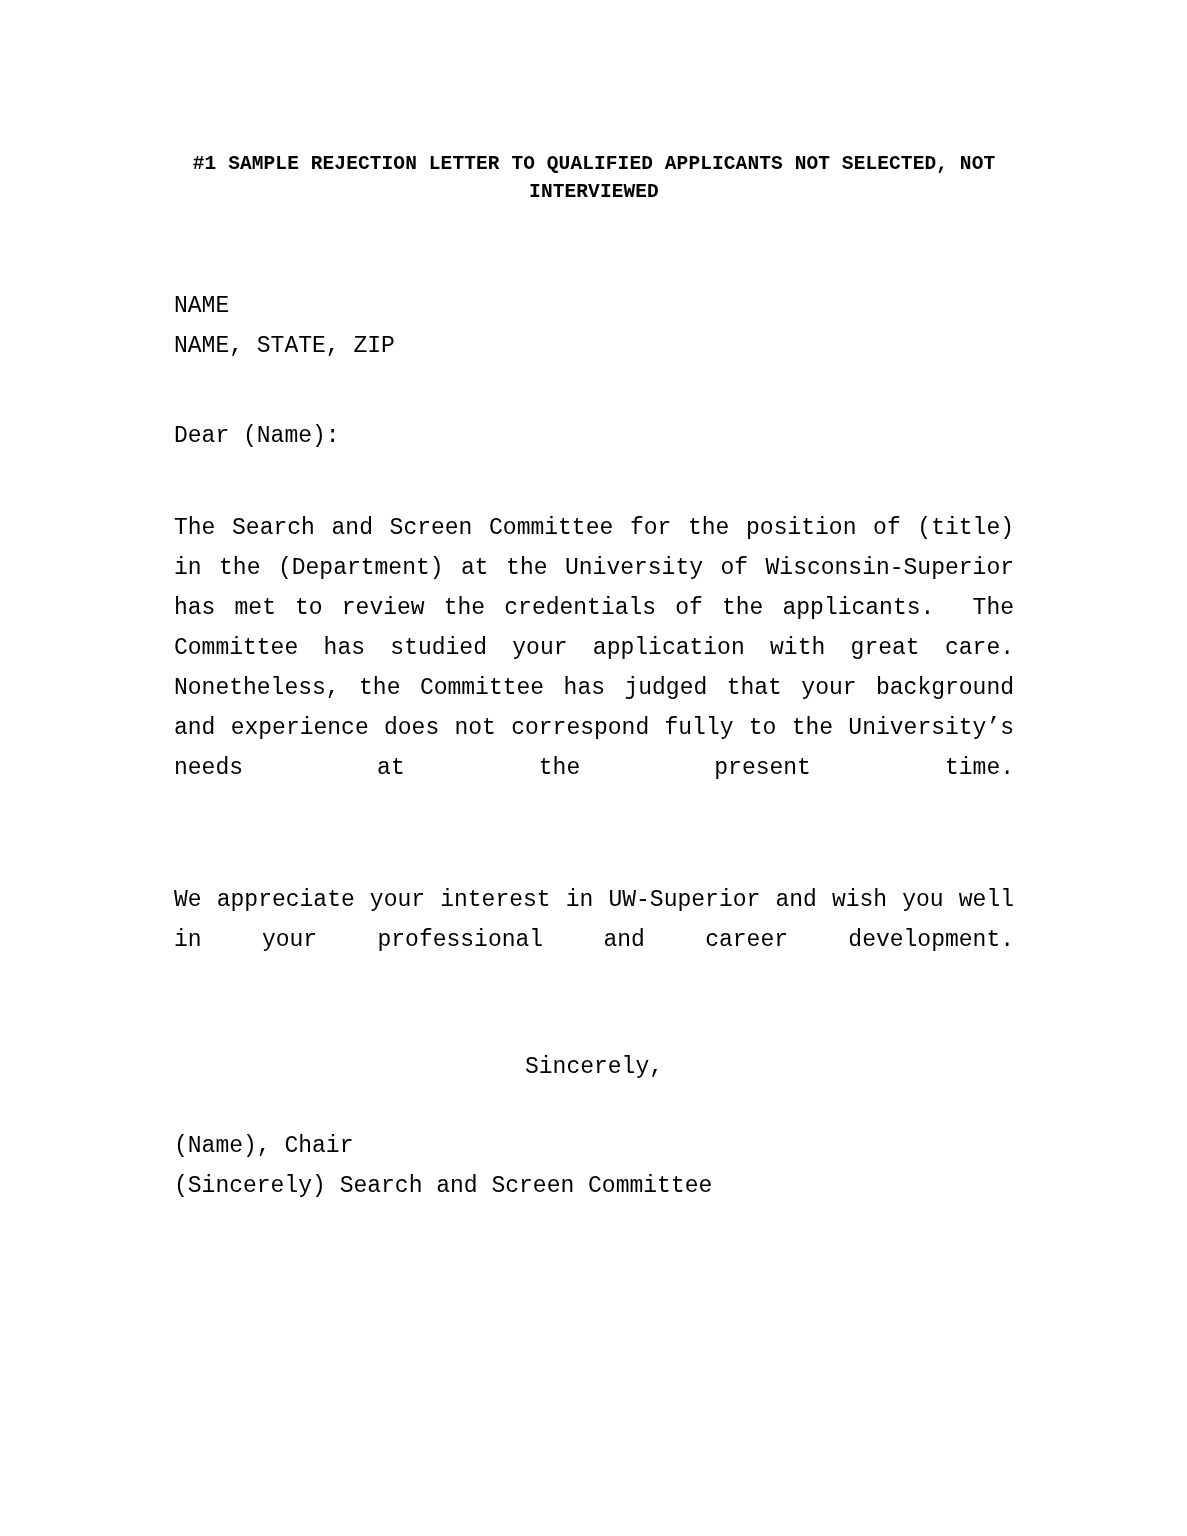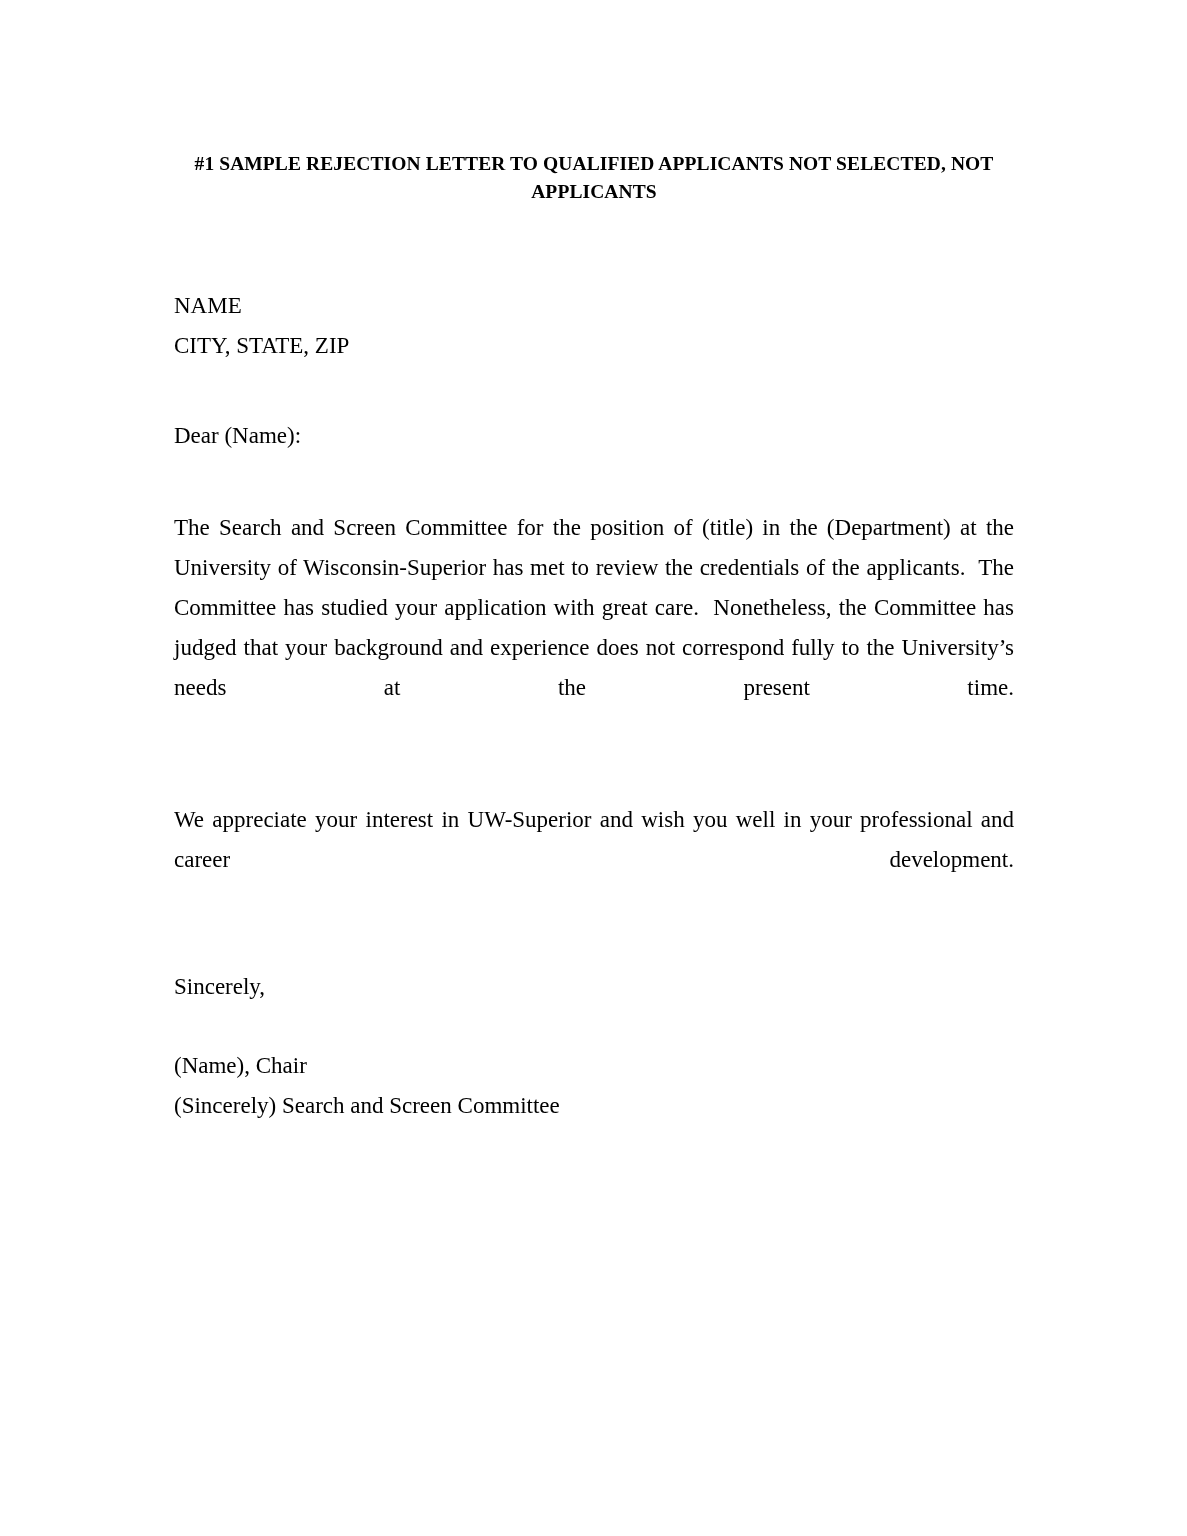--- a/index.html
+++ b/index.html
@@ -18,20 +18,21 @@
     -webkit-font-smoothing: antialiased;
   }
 
   .page {
     position: absolute;
     top: 0;
     left: 0;
     width: 939px;
     height: 1536px;
     background: #ffffff;
+    font-family: Liberation Mono, monospace;
   }
 
   
   .doc-title {
     position: absolute;
     left: 174px;
     top: 150px;
     width: 840px;
     text-align: center;
     font-weight: bold;
@@ -70,45 +71,46 @@
   }
   
   .para:after {
     content: "";
     display: inline-block;
     width: 100%;
   }
 
   .closing {
     margin-top: 47px;
+    text-align: center;
   }
 
   .signature-block {
     margin-top: 39px;
   }
   .signature-block .sig-line {
     display: block;
     white-space: pre;
   }
 </style>
 </head>
 <body>
 
 <div class="page">
 
   <div class="doc-title">
     <span class="title-line">#1 SAMPLE REJECTION LETTER TO QUALIFIED APPLICANTS NOT SELECTED, NOT</span>
-    <span class="title-line">APPLICANTS</span>
+    <span class="title-line">INTERVIEWED</span>
   </div>
 
   <div class="letter">
 
     <div class="addr-block">
       <span class="addr-line">NAME</span>
-      <span class="addr-line">CITY, STATE, ZIP</span>
+      <span class="addr-line">NAME, STATE, ZIP</span>
     </div>
 
     <div class="salutation">Dear (Name):</div>
 
     <p class="para">The Search and Screen Committee for the position of (title) in the (Department) at the University of Wisconsin-Superior has met to review the credentials of the applicants.  The Committee has studied your application with great care.  Nonetheless, the Committee has judged that your background and experience does not correspond fully to the University’s needs at the present time.</p>
 
     <p class="para">We appreciate your interest in UW-Superior and wish you well in your professional and career development.</p>
 
     <div class="closing">Sincerely,</div>
 

